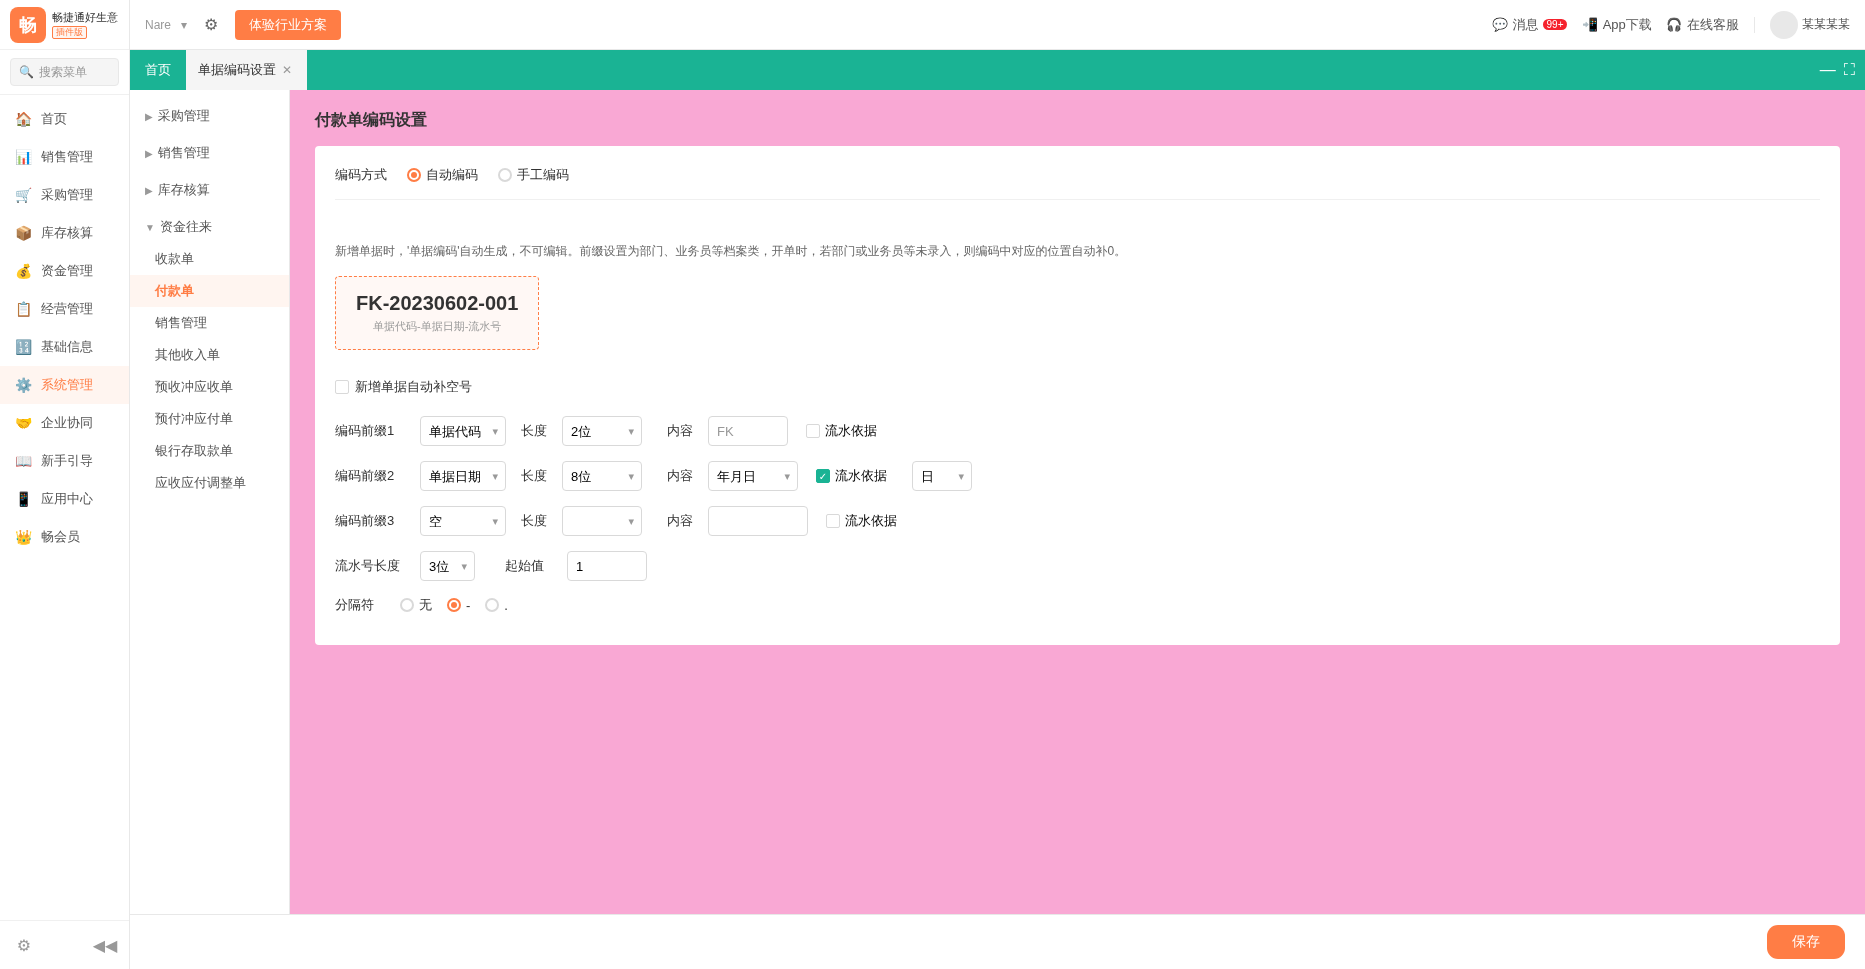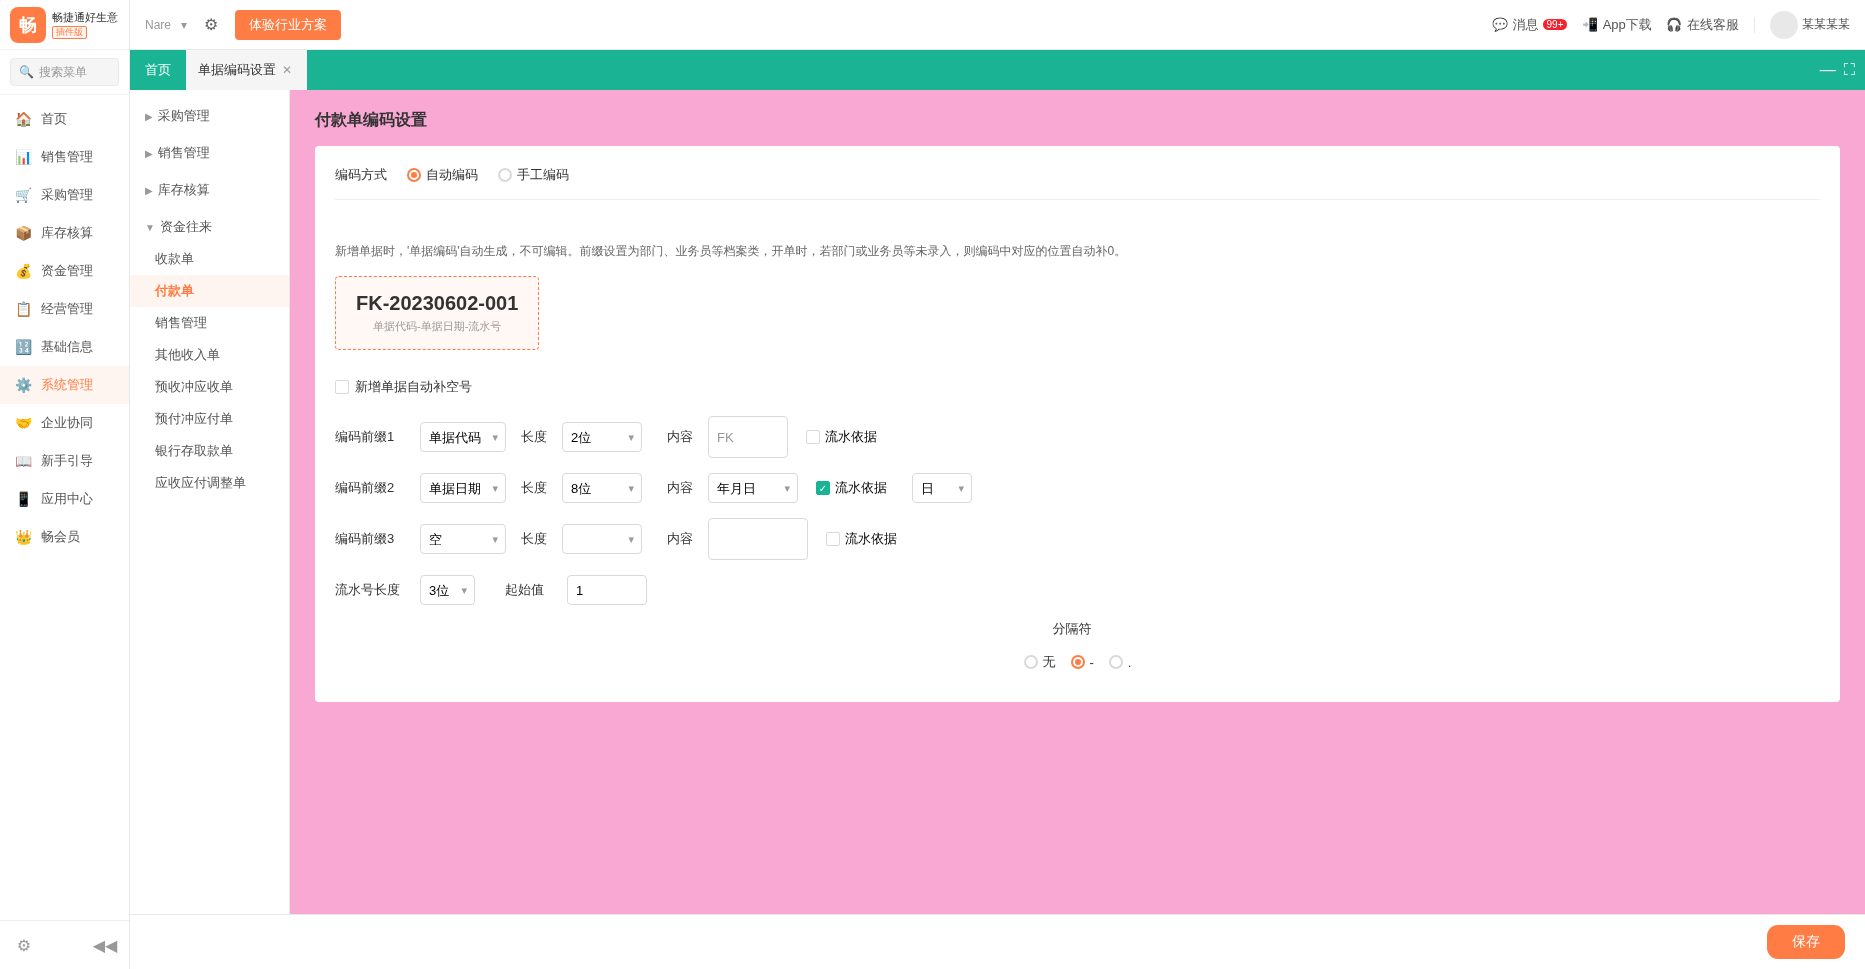--- a/index.html
+++ b/index.html
@@ -346,21 +346,21 @@
     .form-length-label {
       color: #333;
       font-size: 13px;
     }
     .form-content-label {
       color: #333;
       font-size: 13px;
       margin-left: 10px;
     }
     .form-content-input {
-      height: 42px;
+      height: 30px;
       border: 1px solid #d9d9d9;
       border-radius: 4px;
       padding: 0 8px;
       font-size: 13px;
       background: #fff;
       width: 80px;
       color: #999;
       outline: none;
     }
 
@@ -387,21 +387,20 @@
       background: #fff;
       border-color: #d9d9d9;
     }
 
     
     .separator-row {
       display: flex;
       align-items: center;
       gap: 15px;
       margin-bottom: 11px;
-      flex-direction: column;
     }
     .separator-label {
       width: 50px;
       color: #333;
       font-size: 13px;
     }
     .separator-options {
       display: flex;
       align-items: center;
       gap: 15px;

